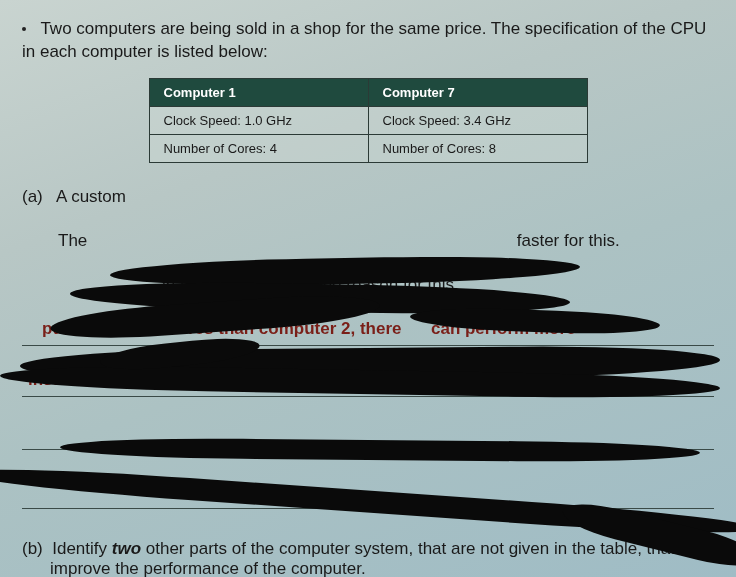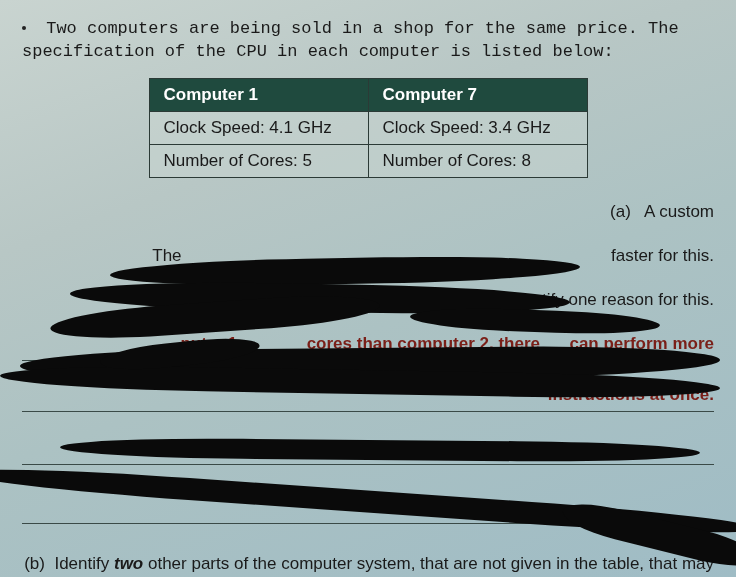--- a/index.html
+++ b/index.html
@@ -11,50 +11,49 @@
     font-family: Arial, Helvetica, sans-serif;
     font-size: 17px;
     color: #1a1a1a;
     background: linear-gradient(160deg, #c9d4d0 0%, #b8c7c5 30%, #acc2c3 55%, #9fbcc5 100%);
     position: relative;
     overflow: hidden;
   }
   .intro {
     margin: 0 0 14px 0;
     line-height: 1.35;
-    font-family: Liberation Mono, monospace;
   }
   .bullet-dot {
     display:inline-block;
     width:4px;height:4px;border-radius:50%;background:#222;
     vertical-align: middle; margin-right:10px; margin-top:-2px;
   }
   table.spec {
     border-collapse: collapse;
     margin: 0 auto 20px auto;
     background: rgba(255,255,255,0.0);
   }
   table.spec th, table.spec td {
     border: 1px solid #2b3a36;
     padding: 6px 14px;
-    font-size: 17px;
+    font-size: 13px;
     text-align: left;
   }
   table.spec th {
     background: #1f4a3e;
     color: #ffffff;
     font-weight: bold;
     min-width: 190px;
   }
   table.spec td {
     background: rgba(210,220,215,0.35);
     min-width: 190px;
   }
   .part-label { font-weight:normal; }
-  .qline { margin: 24px 0; text-align: right; }
+  .qline { margin: 24px 0; }
   .ruled {
     border-bottom: 1px solid #3a4a47;
     height: 28px;
     margin: 8px 0 12px 0;
   }
   .scribble {
     position:absolute;
     background:#0a0a0a;
     border-radius: 50% / 60%;
     transform-origin:center;
@@ -70,25 +69,25 @@
   <span>Two computers are being sold in a shop for the same price. The specification of the CPU in each computer is listed below:</span>
 </p>
 
 <table class="spec">
   <tbody>
       <tr>
     <th>Computer 1</th>
     <th>Computer 7</th>
   </tr>
   <tr>
-    <td>Clock Speed: 4.1 GHz</td>
+    <td>Clock Speed: 1.0 GHz</td>
     <td>Clock Speed: 3.4 GHz</td>
   </tr>
   <tr>
-    <td>Number of Cores: 5</td>
+    <td>Number of Cores: 4</td>
     <td>Number of Cores: 8</td>
   </tr>
 </tbody>
   </table>
 
 <div class="qline">
   <span class="part-label">(a)</span>&nbsp;&nbsp;
   <span>A custom</span>
 </div>
 <div class="qline" style="padding-left:36px;">

